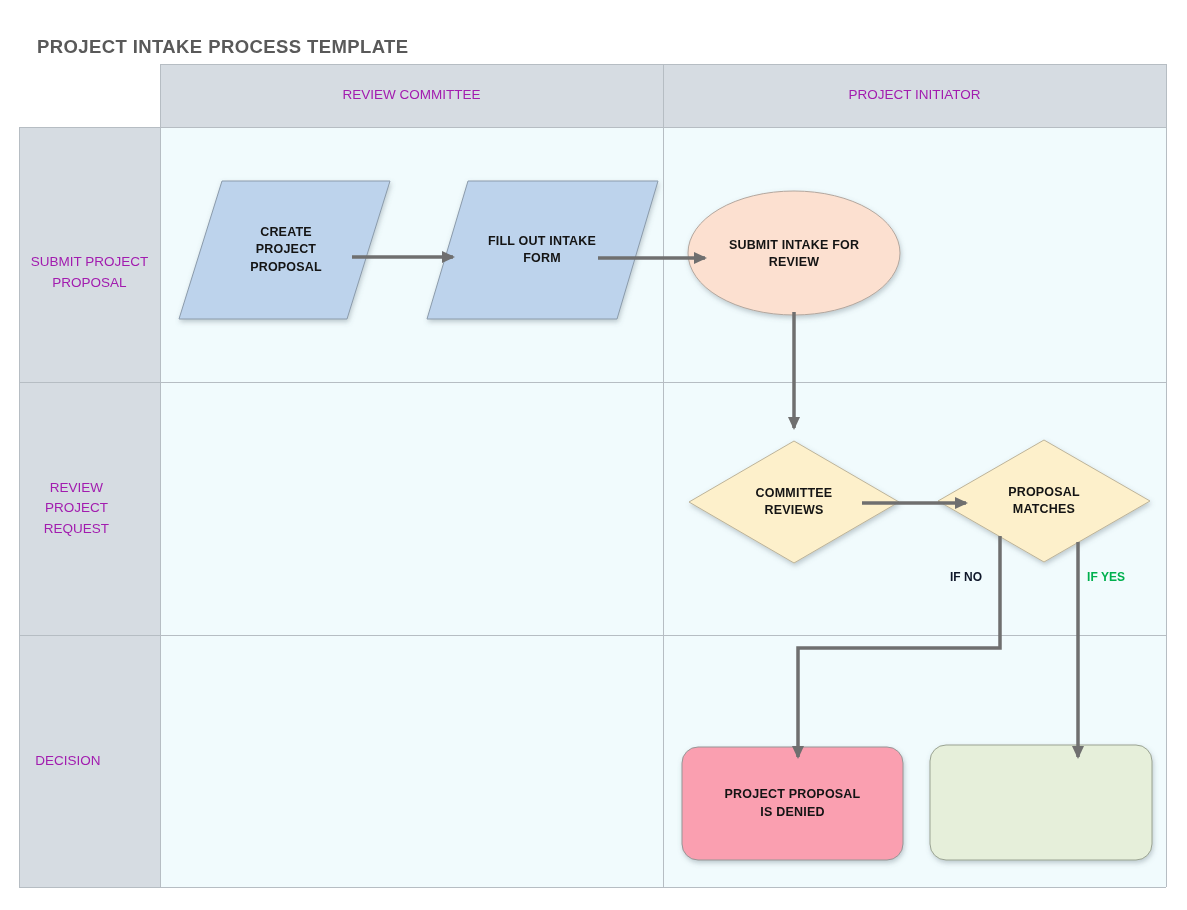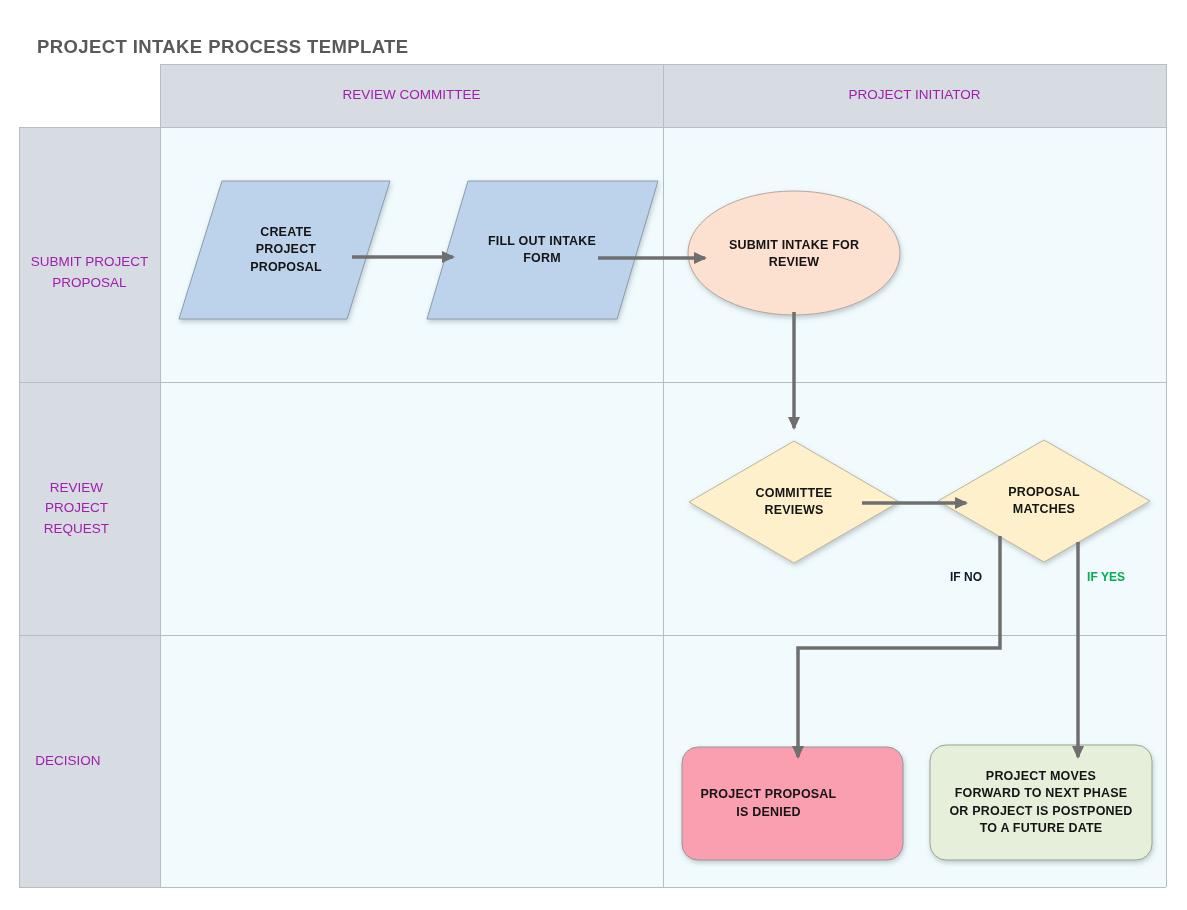--- a/index.html
+++ b/index.html
@@ -70,23 +70,19 @@
 PROJECT
 PROPOSAL</div>
   <div class="node-label" style="left:452px;top:193px;width:180px;height:114px;">FILL OUT INTAKE
 FORM</div>
   <div class="node-label" style="left:694px;top:199px;width:200px;height:110px;">SUBMIT INTAKE FOR
 REVIEW</div>
   <div class="node-label" style="left:704px;top:447px;width:180px;height:110px;">COMMITTEE
 REVIEWS</div>
   <div class="node-label" style="left:954px;top:446px;width:180px;height:110px;">PROPOSAL
 MATCHES</div>
-  <div class="node-label" style="left:658px;top:747px;width:221px;height:113px;">PROJECT PROPOSAL
+  <div class="node-label" style="left:682px;top:747px;width:221px;height:113px;">PROJECT PROPOSAL
 IS DENIED</div>
-  <div class="node-label" style="left:930px;top:745px;width:222px;height:115px;">PROJECT MOVES
-FORWARD TO NEXT PHASE
-OR PROJECT IS POSTPONED
-TO A FUTURE DATE</div>
 
   <div class="edge-label if-no" style="left:936px;top:570px;">IF NO</div>
   <div class="edge-label if-yes" style="left:1076px;top:570px;">IF YES</div>
 
 </div>
 
 </body></html>

